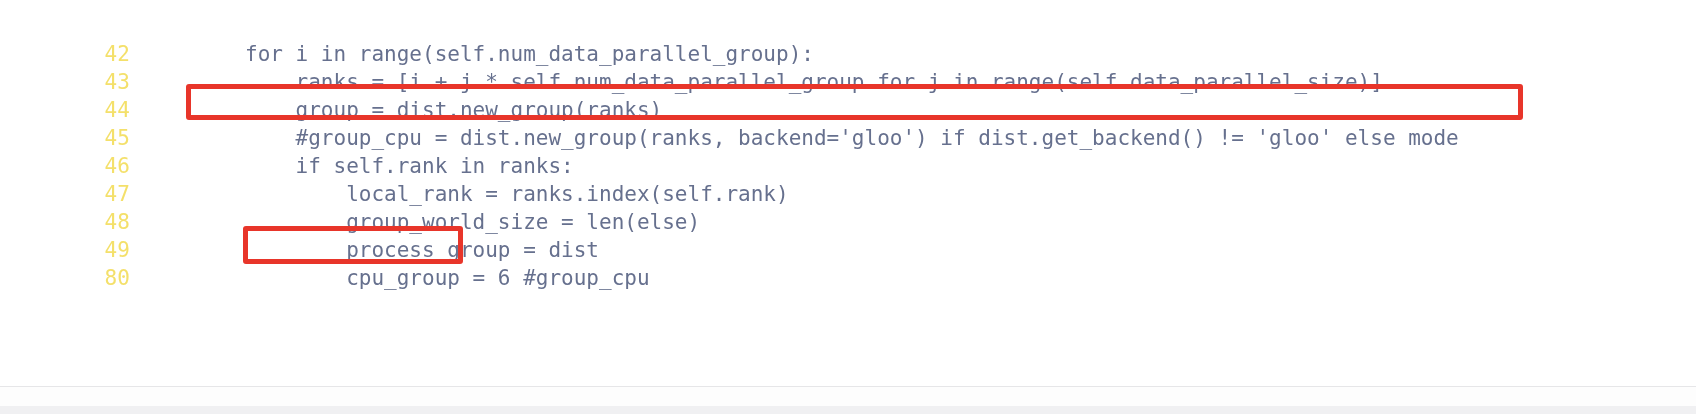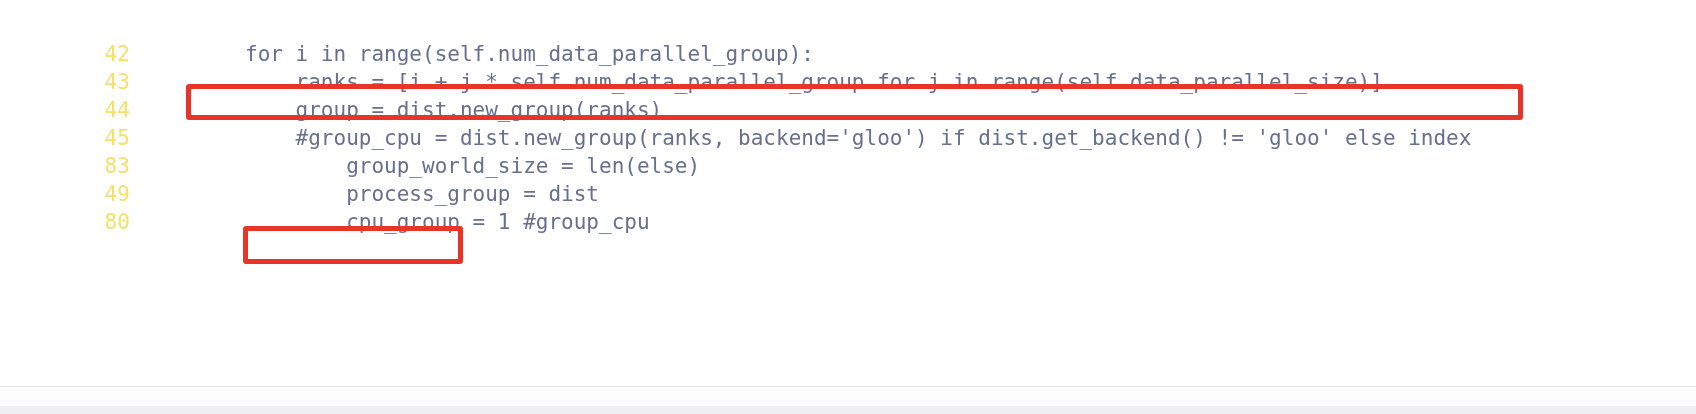--- a/index.html
+++ b/index.html
@@ -131,35 +131,41 @@
 
     <div class="code-line">
       <span class="gutter">43</span><span class="code-text">            ranks = [i + j * self.num_data_parallel_group for j in range(self.data_parallel_size)]</span>
     </div>
 
     <div class="code-line">
       <span class="gutter">44</span><span class="code-text">            group = dist.new_group(ranks)</span>
     </div>
 
     <div class="code-line">
-      <span class="gutter">45</span><span class="code-text">            #group_cpu = dist.new_group(ranks, backend='gloo') if dist.get_backend() != 'gloo' else index</span>
+      <span class="gutter">45</span><span class="code-text">            #group_cpu = dist.new_group(ranks, backend='gloo') if dist.get_backend() != 'gloo' else mode</span>
     </div>
 
-
+    <div class="code-line">
+      <span class="gutter">46</span><span class="code-text">            if self.rank in ranks:</span>
+    </div>
 
     <div class="code-line">
-      <span class="gutter">83</span><span class="code-text">                group_world_size = len(else)</span>
+      <span class="gutter">47</span><span class="code-text">                local_rank = ranks.index(self.rank)</span>
+    </div>
+
+    <div class="code-line">
+      <span class="gutter">48</span><span class="code-text">                group_world_size = len(else)</span>
     </div>
 
     <div class="code-line">
       <span class="gutter">49</span><span class="code-text">                process_group = dist</span>
     </div>
 
     <div class="code-line">
-      <span class="gutter">80</span><span class="code-text">                cpu_group = 1 #group_cpu</span>
+      <span class="gutter">80</span><span class="code-text">                cpu_group = 6 #group_cpu</span>
     </div>
 
 
 
 
     <div class="highlight-box" id="hl-line45"></div>
     <div class="highlight-box" id="hl-line50"></div>
 
   </div>
 

